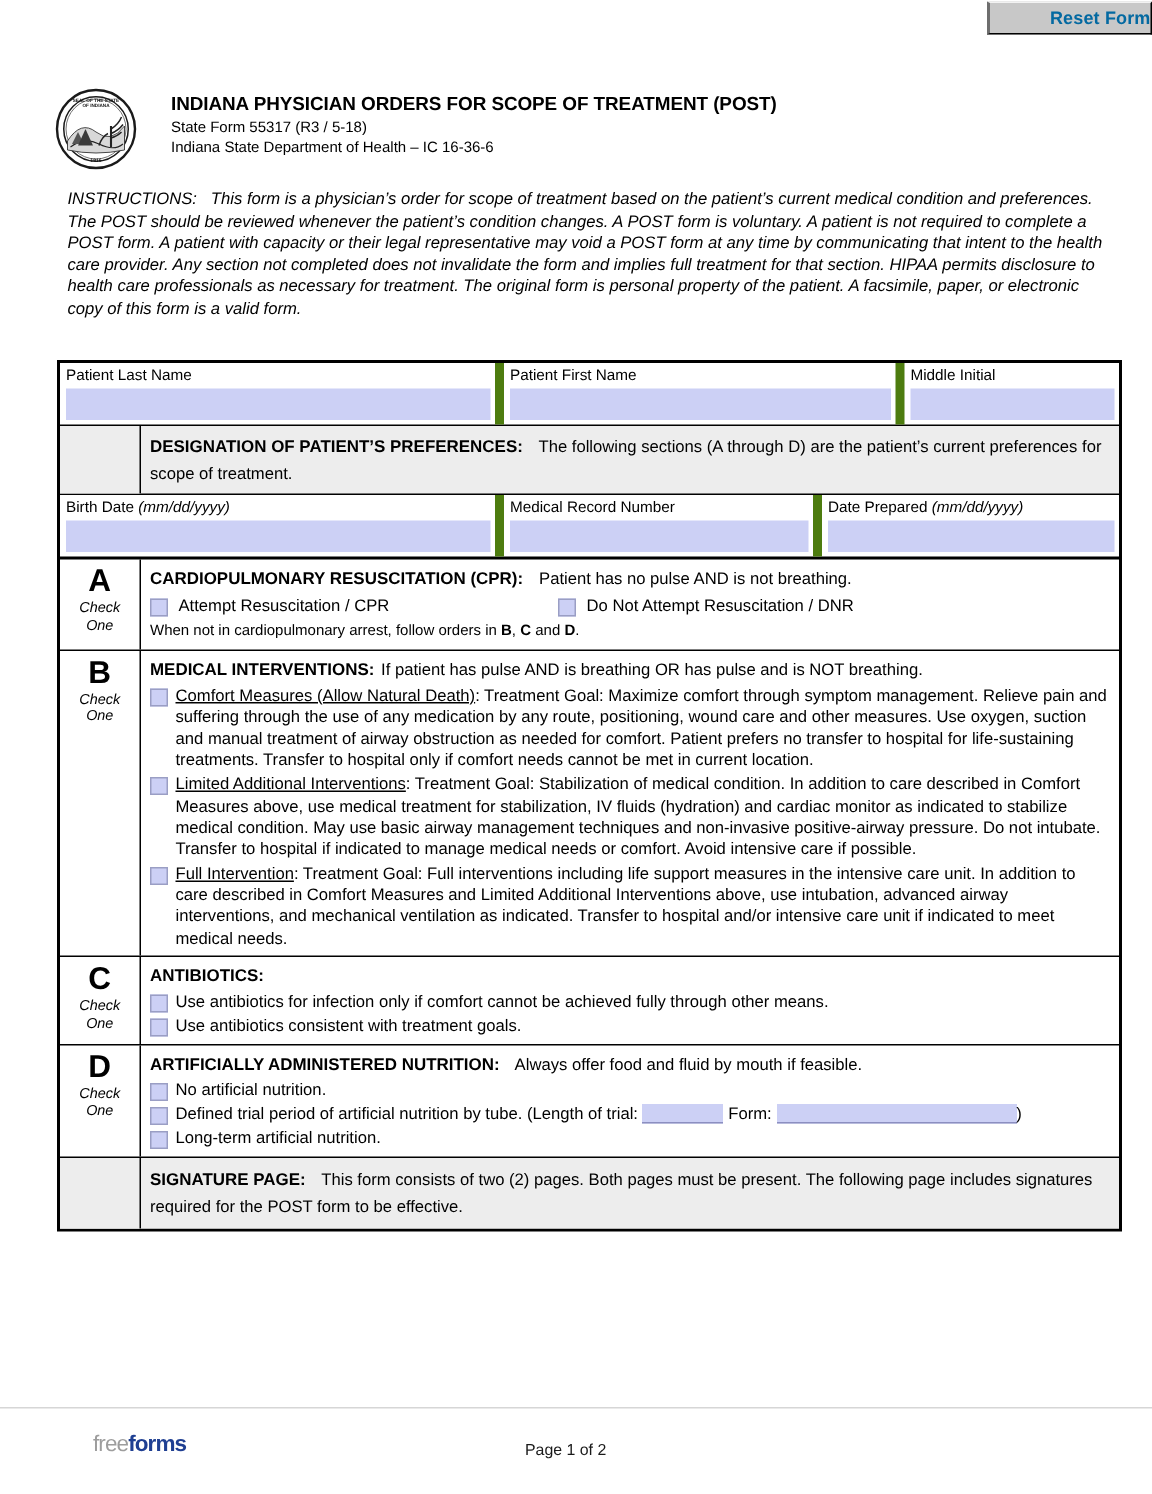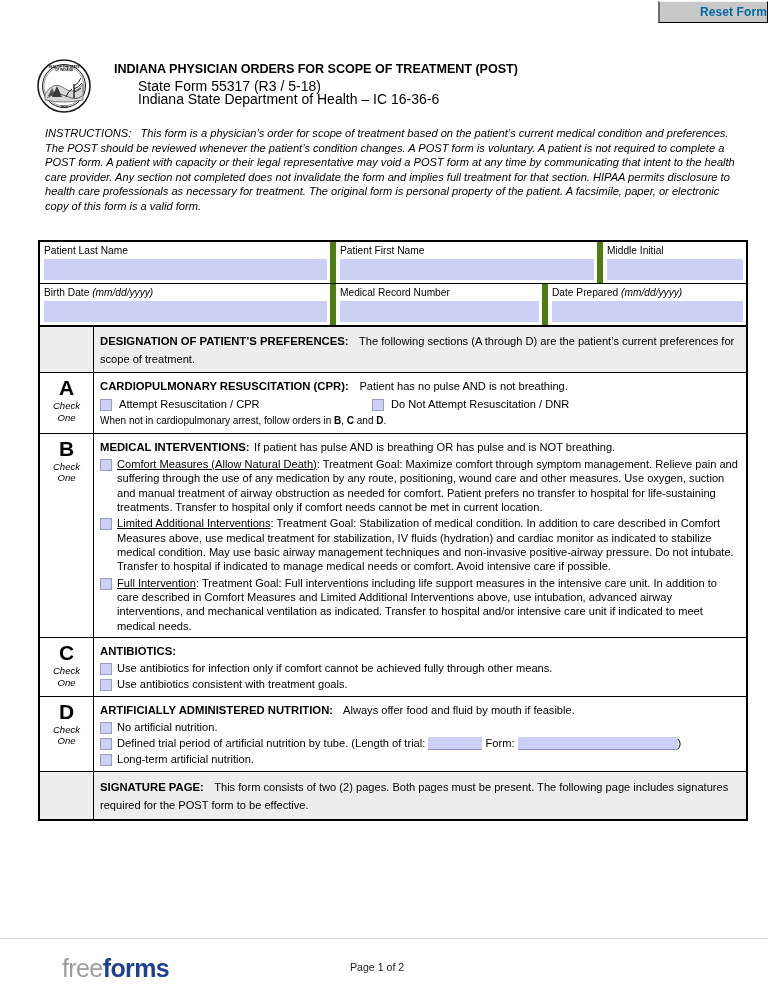--- a/index.html
+++ b/index.html
@@ -51,25 +51,24 @@
   }
   .header-text { margin-left: 22px; padding-top: 6px; }
   .form-title {
     font-size: 12.6px;
     font-weight: bold;
     color: #000;
     letter-spacing: -0.05px;
     white-space: nowrap;
   }
   .form-sub {
-    font-size: 14px;
+    font-size: 10px;
     color: #000;
     margin-top: 4px;
     line-height: 12.5px;
-    margin-left: 24px;
   }
 
   
   .instructions {
     position: absolute;
     left: 45px; top: 126px;
     width: 692px;
     font-size: 11.1px;
     font-style: italic;
     line-height: 14.55px;
@@ -200,21 +199,21 @@
   .footer {
     position: absolute;
     left: 0; top: 938px;
     width: 768px; height: 58px;
     border-top: 1px solid #d6d6d6;
     background: #fff;
   }
   .logo {
     position: absolute;
     left: 62px; top: 15px;
-    font-size: 25px;
+    font-size: 15px;
     font-weight: bold;
     letter-spacing: -0.6px;
   }
   .logo .free { color: #9d9d9d; font-weight: normal; }
   .logo .forms { color: #1f3f92; }
   .page-num {
     position: absolute;
     left: 350px; top: 22px;
     font-size: 10.6px;
     color: #1a1a1a;
@@ -271,46 +270,46 @@
       <div class="pt-cell" style="width:267px;flex:0 0 267px;">
         <div class="pt-label">Patient First Name</div>
         <div class="pt-field"></div>
       </div>
       <div class="pt-cell" style="flex:1 1 auto;">
         <div class="pt-label">Middle Initial</div>
         <div class="pt-field"></div>
       </div>
     </div>
 
+    <div class="row gray">
+      <div class="letter-col gray"></div>
+      <div class="body-col" style="padding-top:4px;padding-bottom:5px;">
+        <span class="sec-title">DESIGNATION OF PATIENT’S PREFERENCES:</span>
+        <span class="sec-text">&nbsp; </span><span class="sec-text">The following sections (A through D) are the patient’s current preferences for scope of treatment.</span>
+      </div>
+    </div>
+
     <div class="row pt-row">
       <div class="pt-cell" style="width:296px;flex:0 0 296px;">
         <div class="pt-label">
           <span>Birth Date</span>
           <i>(mm/dd/yyyy)</i>
         </div>
         <div class="pt-field"></div>
       </div>
       <div class="pt-cell" style="width:212px;flex:0 0 212px;">
         <div class="pt-label">Medical Record Number</div>
         <div class="pt-field"></div>
       </div>
       <div class="pt-cell" style="flex:1 1 auto;">
         <div class="pt-label">
           <span>Date Prepared</span>
           <i>(mm/dd/yyyy)</i>
         </div>
         <div class="pt-field"></div>
-      </div>
-    </div>
-
-    <div class="row gray">
-      <div class="letter-col gray"></div>
-      <div class="body-col" style="padding-top:4px;padding-bottom:5px;">
-        <span class="sec-title">DESIGNATION OF PATIENT’S PREFERENCES:</span>
-        <span class="sec-text">&nbsp; </span><span class="sec-text">The following sections (A through D) are the patient’s current preferences for scope of treatment.</span>
       </div>
     </div>
 
     <div class="row">
       <div class="letter-col">
         <div class="letter">A</div>
         <div class="check-one">
           <div>Check</div>
           <div>One</div>
         </div>

